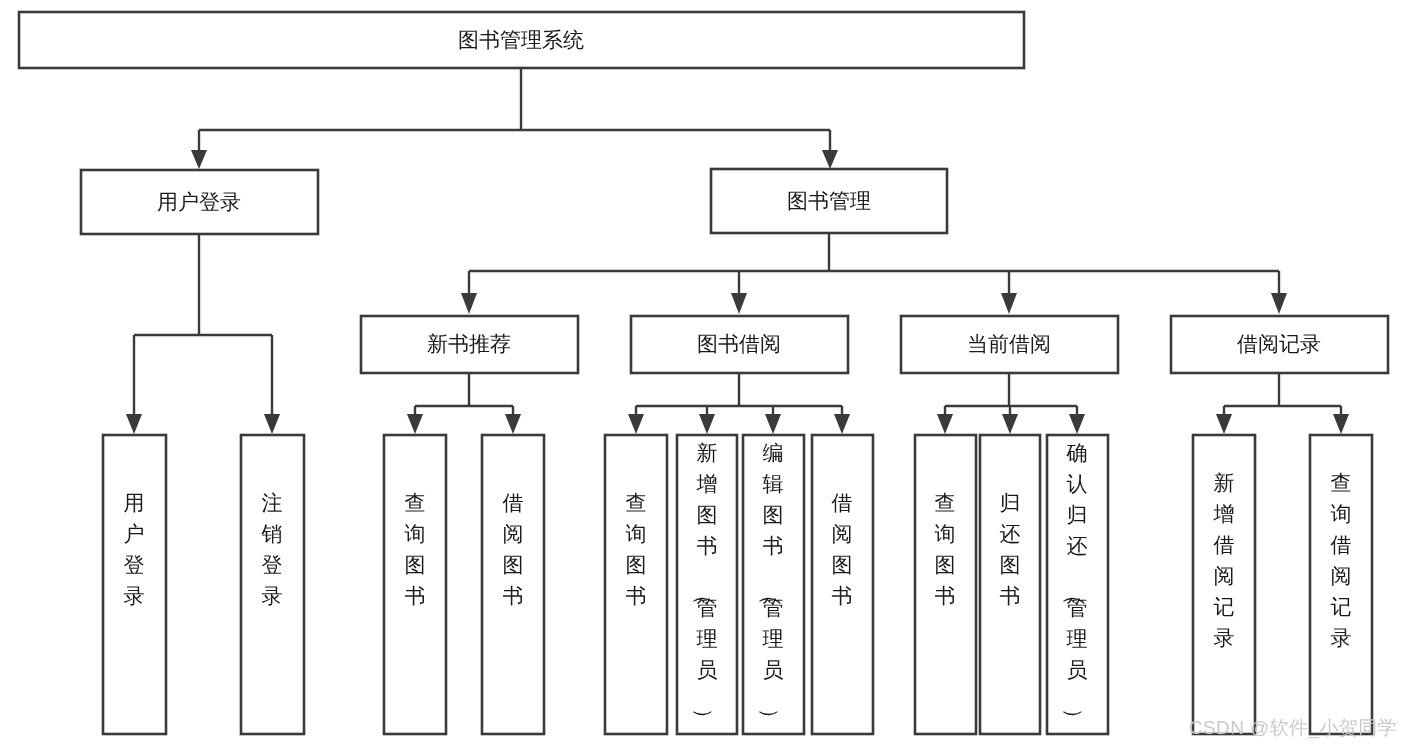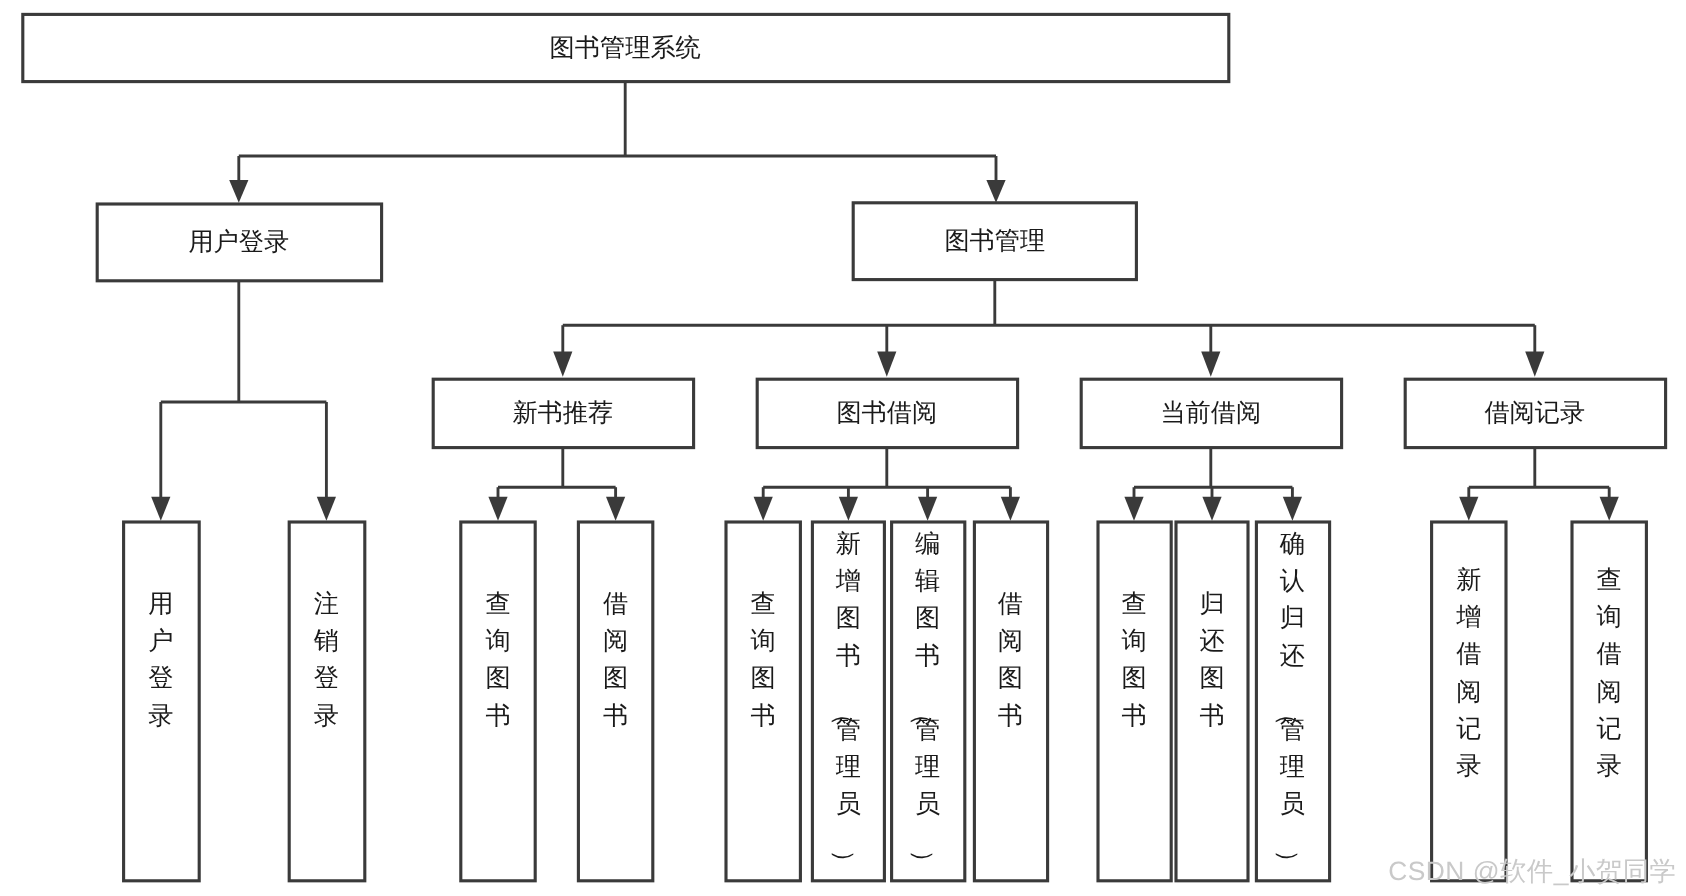--- a/index.html
+++ b/index.html
@@ -52,21 +52,21 @@
   }
   .arrow-head {
     fill: #3a3a3a;
     stroke: none;
   }
   .watermark {
     position: absolute;
     right: 8px;
     bottom: 6px;
     font-family: "Liberation Sans", "DejaVu Sans", sans-serif;
-    font-size: 22px;
+    font-size: 19px;
     color: #c9c9c9;
     letter-spacing: 0.4px;
     white-space: nowrap;
     user-select: none;
   }
 </style>
 </head>
 <body>
 
 <div id="diagram-root">

